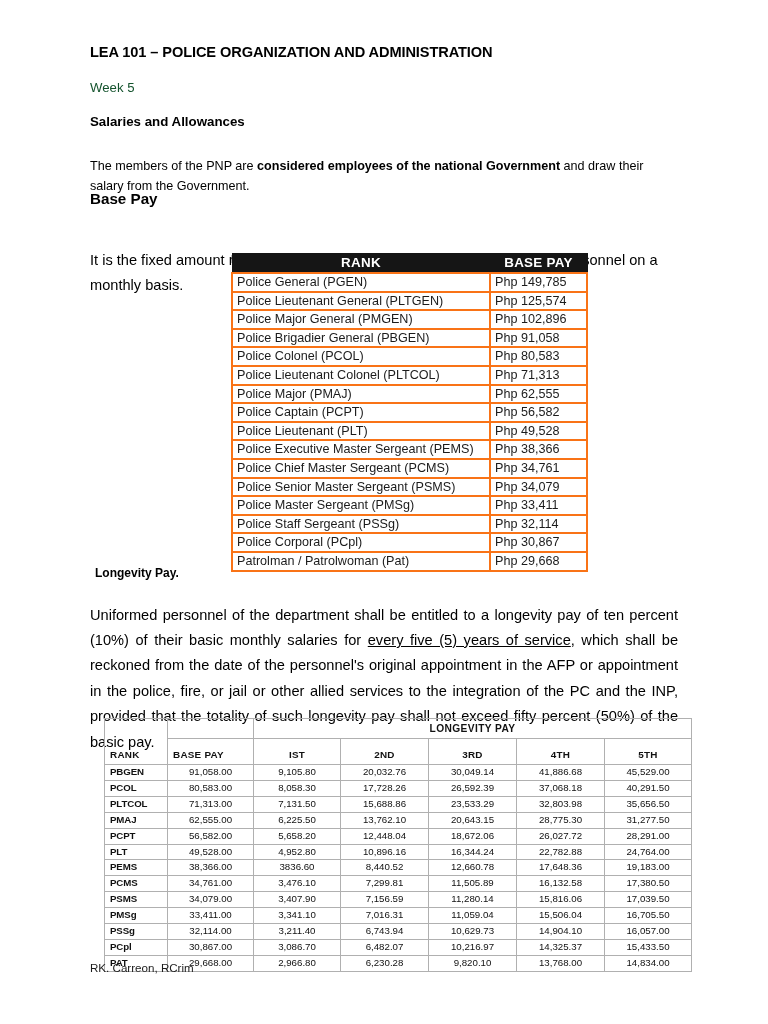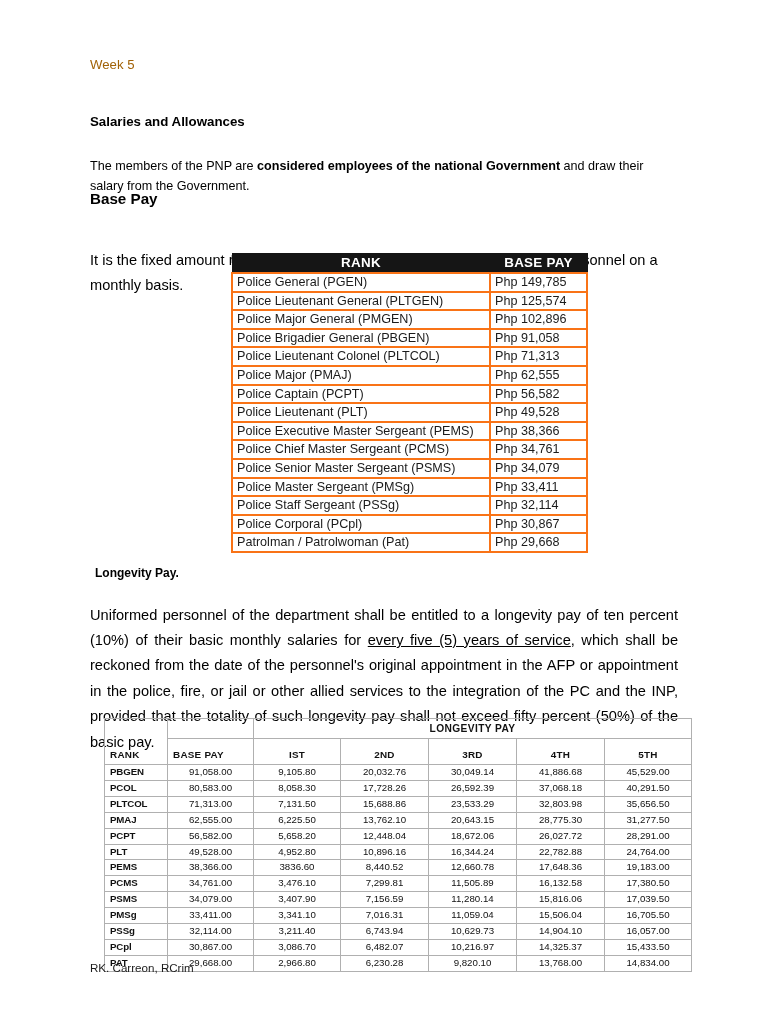--- a/index.html
+++ b/index.html
@@ -29,23 +29,23 @@
     left: 90px;
     top: 44px;
     font-size: 14.6px;
     font-weight: bold;
     letter-spacing: -0.1px;
     white-space: nowrap;
   }
   .doc-week {
     position: absolute;
     left: 90px;
-    top: 57px;
+    top: 80px;
     font-size: 13.2px;
-    color: #a16207;
+    color: #14532d;
   }
 
   
   .sec-salaries {
     position: absolute;
     left: 90px;
     top: 114px;
     font-size: 13.3px;
     font-weight: bold;
   }
@@ -207,20 +207,21 @@
     top: 961px;
     font-size: 11.6px;
     color: #1c1c1c;
   }
 </style>
 </head>
 <body>
 
 <div class="page">
 
+  <div class="doc-title">LEA 101 – POLICE ORGANIZATION AND ADMINISTRATION</div>
   <div class="doc-week">Week 5</div>
 
   <div class="sec-salaries">Salaries and Allowances</div>
   <p class="para-intro"><span>The members of the PNP are </span><b>considered employees of the national Government</b><span> and draw their salary from the Government.</span></p>
 
   <div class="sec-basepay">Base Pay</div>
   <p class="para-basepay">It is the fixed amount received by the uniformed and non-uniformed PNP personnel on a monthly basis.</p>
 
   <div class="t1-caption">PNP Uniformed Personnel Rank and the Respective Basic Pay</div>
 
@@ -245,20 +246,24 @@
             <td class="rank">Police Lieutenant General (PLTGEN)</td>
             <td class="pay">Php 125,574</td>
           </tr>
           <tr>
             <td class="rank">Police Major General (PMGEN)</td>
             <td class="pay">Php 102,896</td>
           </tr>
           <tr>
             <td class="rank">Police Brigadier General (PBGEN)</td>
             <td class="pay">Php 91,058</td>
+          </tr>
+          <tr>
+            <td class="rank">Police Colonel (PCOL)</td>
+            <td class="pay">Php 80,583</td>
           </tr>
           <tr>
             <td class="rank">Police Lieutenant Colonel (PLTCOL)</td>
             <td class="pay">Php 71,313</td>
           </tr>
           <tr>
             <td class="rank">Police Major (PMAJ)</td>
             <td class="pay">Php 62,555</td>
           </tr>
           <tr>

